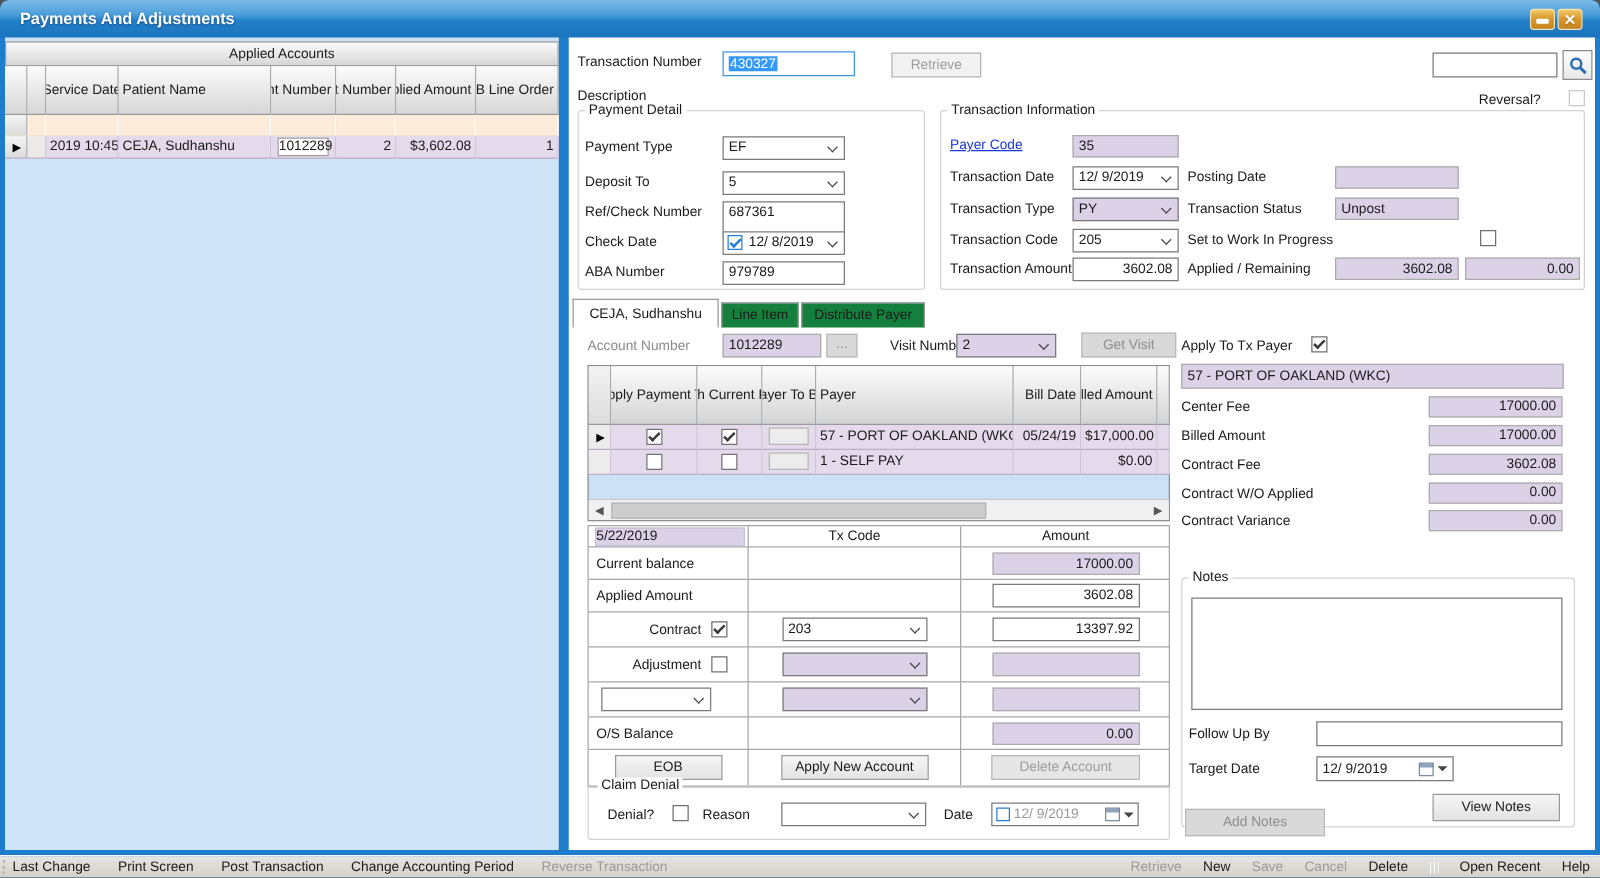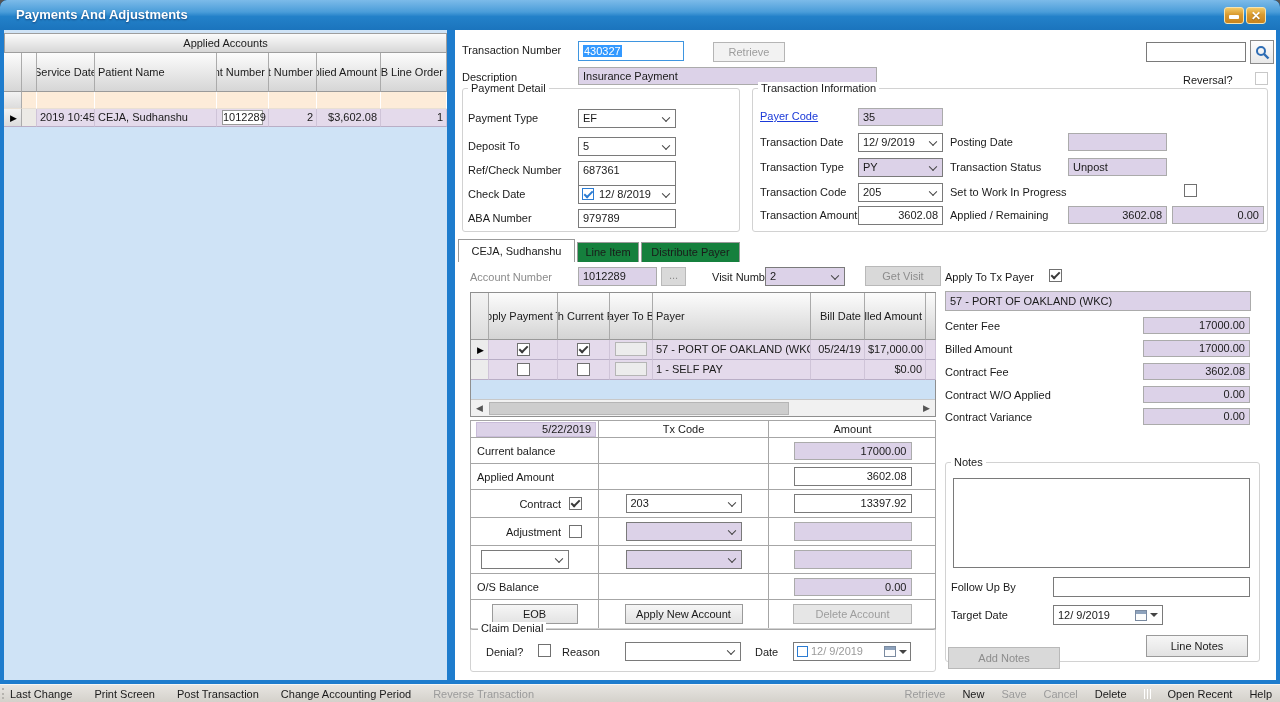--- a/index.html
+++ b/index.html
@@ -85,21 +85,21 @@
   .harrow { width:17px; height:17px; color:#555; font-size:9px; text-align:center; line-height:17px; }
   .hthumb { height:13px; background:#cdcdcd; border:1px solid #b5b5b5; width:300px; margin-left:1px; }
 
   
   .lowgrid { position:absolute; left:15px; top:390px; width:466px; border:1px solid #a6a6a6;
     display:grid; grid-template-columns:128px 170px 167px; grid-template-rows:17px 26px 26px 28px 28px 28px 26px 29px; background:#fff; }
   .lg { border-right:1px solid #a6a6a6; border-bottom:1px solid #a6a6a6; position:relative; display:flex; align-items:center; }
   .lg:nth-child(3n) { border-right:none; }
   .lg.hdr { justify-content:center; }
   .lg .pad { padding-left:6px; }
-  .hdr-datebox { background:#dcd2e8; border:1px solid #c9bcd9; width:120px; margin-left:3px; text-align:right; padding-right:4px; line-height:13px; }
+  .hdr-datebox { background:#dcd2e8; border:1px solid #c9bcd9; width:120px; margin-left:3px; padding-right:4px; line-height:13px; }
   .inline-field { border:1px solid #ababab; background:#dcd2e8; width:118px; height:18px; line-height:16px; padding:0 4px; }
   .inline-input { border:1px solid #7a7a7a; background:#fff; width:118px; height:19px; line-height:17px; padding:0 4px; }
   .inline-dd { position:relative; border:1px solid #7a7a7a; background:#fff; width:116px; height:19px; line-height:17px; padding:0 4px; }
   .inline-dd::after { content:""; position:absolute; right:6px; top:50%; width:5px; height:5px;
     border-right:1.4px solid #444; border-bottom:1.4px solid #444; transform:translateY(-70%) rotate(45deg); }
   .inline-dd.lav { background:#dcd2e8; }
   .inline-btn { background:linear-gradient(#f6f6f6,#e3e3e3); border:1px solid #9a9a9a; text-align:center; height:20px; line-height:18px; }
   .inline-btn.dim { color:#9d9d9d; background:#e6e6e6; border-color:#b5b5b5; }
   .cbx { width:13px; height:13px; background:#fff; border:1px solid #707070; display:inline-block; }
   .cbx.checked::after { content:""; display:block; width:7px; height:3px; margin:2px 0 0 1px;
@@ -177,21 +177,20 @@
     <div class="btn dim" style="left:258px;top:12px;width:72px;height:20px;line-height:18px;background:#f2f2f2">Retrieve</div>
     <div class="input" style="left:691px;top:12px;width:100px;height:20px"></div>
     <div class="search-btn">
       <svg width="15" height="15" viewBox="0 0 15 15">
           <circle cx="6" cy="6" r="4" fill="none" stroke="#2e6db4" stroke-width="2"></circle>
           <line x1="9" y1="9" x2="13.5" y2="13.5" stroke="#2e6db4" stroke-width="2.4"></line>
         </svg>
     </div>
 
     <div class="lbl" style="left:7px;top:41px">Description</div>
-    <div class="field" style="left:123px;top:37px;width:299px;height:18px">Insurance Payment</div>
     <div class="lbl" style="left:728px;top:44px">Reversal?</div>
     <div class="chk" style="left:800px;top:42px;border-color:#c8c8c8"></div>
 
     <div class="grp" style="left:7px;top:58px;width:278px;height:144px"></div>
     <div class="grp-lbl" style="left:13px;top:52px">Payment Detail</div>
     <div class="lbl" style="left:13px;top:82px">Payment Type</div>
     <div class="dd" style="left:123px;top:79px;width:98px;height:19px">EF</div>
     <div class="lbl" style="left:13px;top:110px">Deposit To</div>
     <div class="dd" style="left:123px;top:107px;width:98px;height:19px">5</div>
     <div class="lbl" style="left:13px;top:134px">Ref/Check Number</div>
@@ -399,21 +398,21 @@
     <div class="input" style="left:498px;top:448px;width:297px;height:90px"></div>
     <div class="lbl" style="left:496px;top:551px">Follow Up By</div>
     <div class="input" style="left:598px;top:547px;width:197px;height:20px"></div>
     <div class="lbl" style="left:496px;top:579px">Target Date</div>
     <div class="input" style="left:598px;top:575px;width:110px;height:20px;display:flex;align-items:center;gap:3px;padding:0 4px">
       <span>12/ 9/2019</span>
       <span class="calicon" style="margin-left:auto"></span>
       <span class="ddarrow"></span>
     </div>
     <div class="btn gray" style="left:493px;top:617px;width:112px;height:22px;line-height:20px">Add Notes</div>
-    <div class="btn" style="left:691px;top:605px;width:102px;height:22px;line-height:20px">Line Notes</div>
+    <div class="btn" style="left:691px;top:605px;width:102px;height:22px;line-height:20px">View Notes</div>
 
   </div>
 
   <div class="statusbar">
     <div class="edge-grip"></div>
     <div class="sb-left">
       <span class="sb-item">Last Change</span>
       <span class="sb-item">Print Screen</span>
       <span class="sb-item">Post Transaction</span>
       <span class="sb-item">Change Accounting Period</span>

